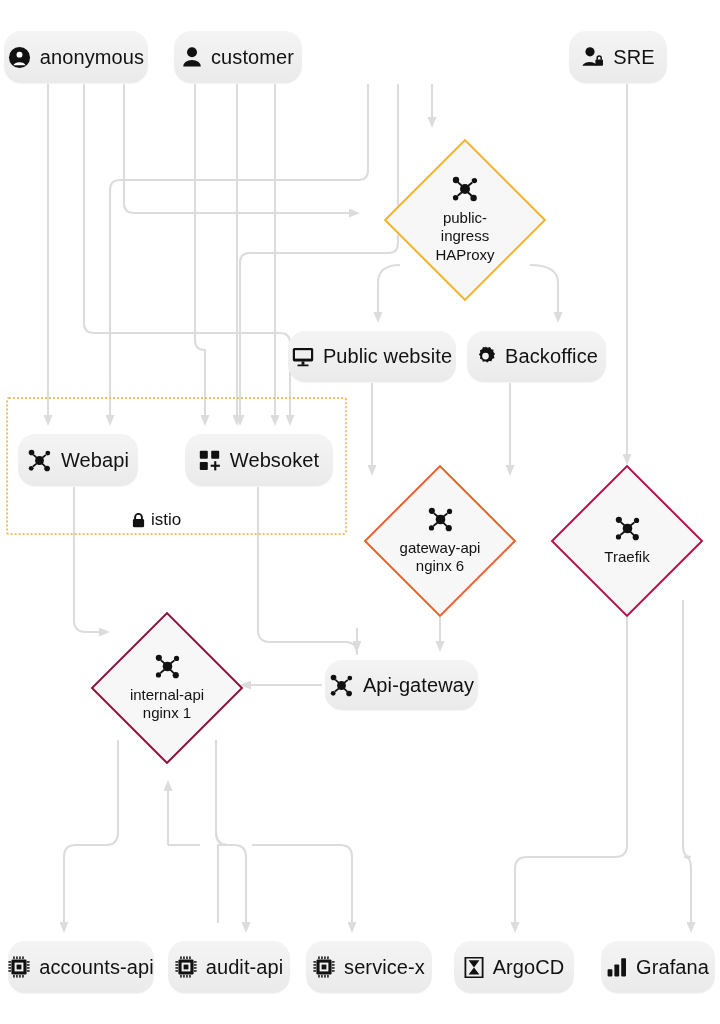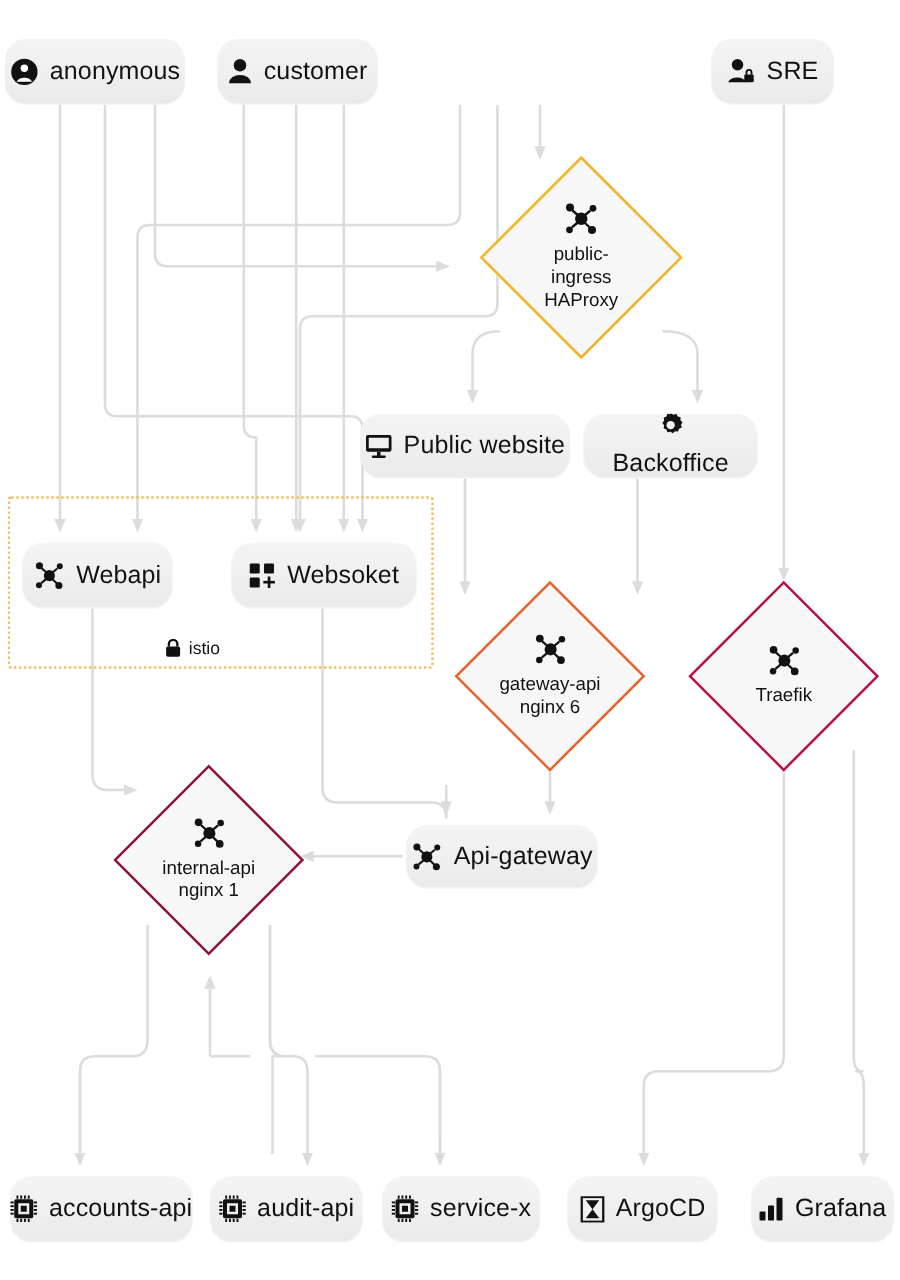--- a/index.html
+++ b/index.html
@@ -94,21 +94,21 @@
     border: 2.5px dotted #f0c068;
     border-radius: 3px;
     background: transparent;
     z-index: 2;
   }
   .group-label {
     position: absolute;
     display: flex;
     align-items: center;
     gap: 6px;
-    font-size: 14px;
+    font-size: 17px;
     color: #121212;
     z-index: 4;
   }
   svg { display: block; }
 </style>
 </head>
 <body>
 
 <div id="canvas">
 
@@ -206,21 +206,21 @@
       <svg width="23" height="22" viewBox="0 0 23 22">
         <circle cx="9" cy="5.8" r="4.6" fill="#111"></circle>
         <path d="M1.4,19.8 a7.8,5.8 0 0 1 14.6,0 z" fill="#111"></path>
         <rect x="14.4" y="13.6" width="7.6" height="6.2" rx="1" fill="#111"></rect>
         <path d="M16.2,13.8 V11.9 a2,2 0 0 1 4,0 V13.8" fill="none" stroke="#111" stroke-width="1.5"></path>
       </svg>
     </span>
     <span class="lbl">SRE</span>
   </div>
 
-  <div class="diamond" style="left:384px; top:125px; width:162px; height:162px;">
+  <div class="diamond" style="left:384px; top:139px; width:162px; height:162px;">
     <div class="shape" style="width:115px; height:115px; border:2.6px solid #f0b429;"></div>
     <div class="inner">
       <span class="ico dico">
         <svg width="28" height="26" viewBox="0 0 28 26">
           <circle cx="14" cy="13" r="5" fill="#111"></circle>
           <circle cx="5" cy="4" r="3.2" fill="#111"></circle>
           <circle cx="23.4" cy="4.6" r="2.7" fill="#111"></circle>
           <circle cx="4.6" cy="21.8" r="2.7" fill="#111"></circle>
           <circle cx="22.6" cy="22" r="3.2" fill="#111"></circle>
           <g stroke="#111" stroke-width="1.9">
@@ -310,21 +310,21 @@
       <svg width="22" height="20" viewBox="0 0 22 20">
         <rect x="0.8" y="1" width="20.4" height="13.4" rx="1.6" fill="#111"></rect>
         <rect x="3" y="3.2" width="16" height="8.4" fill="#f0f0f0"></rect>
         <rect x="9.6" y="14.4" width="2.8" height="3.4" fill="#111"></rect>
         <rect x="5.4" y="17.4" width="11.2" height="1.9" rx="0.9" fill="#111"></rect>
       </svg>
     </span>
     <span class="lbl">Public website</span>
   </div>
 
-  <div class="pill" style="left:467px; top:331px; width:139px; height:51px;flex-direction:column;">
+  <div class="pill" style="left:467px; top:331px; width:139px; height:51px;">
     <span class="ico">
       <svg width="21" height="21" viewBox="0 0 22 22">
         <path d="M11,0.6 l2.3,1.2 2.4,-0.7 1.3,2.2 2.4,0.6 -0.2,2.5 1.8,1.7 -1.3,2.1 0.7,2.4 -2.3,1 -0.9,2.4 -2.5,-0.2 -1.9,1.6 -2,-1.3 -2.5,0.5 -0.8,-2.3 -2.3,-1.1 0.4,-2.4 -1.5,-2 1.5,-2 -0.4,-2.4 2.3,-1.1 0.8,-2.3 2.5,0.5 z" fill="#111"></path>
         <circle cx="11" cy="10.6" r="3.5" fill="#f0f0f0"></circle>
       </svg>
     </span>
     <span class="lbl">Backoffice</span>
   </div>
 
   <div class="pill" style="left:18px; top:434px; width:120px; height:52px;">

